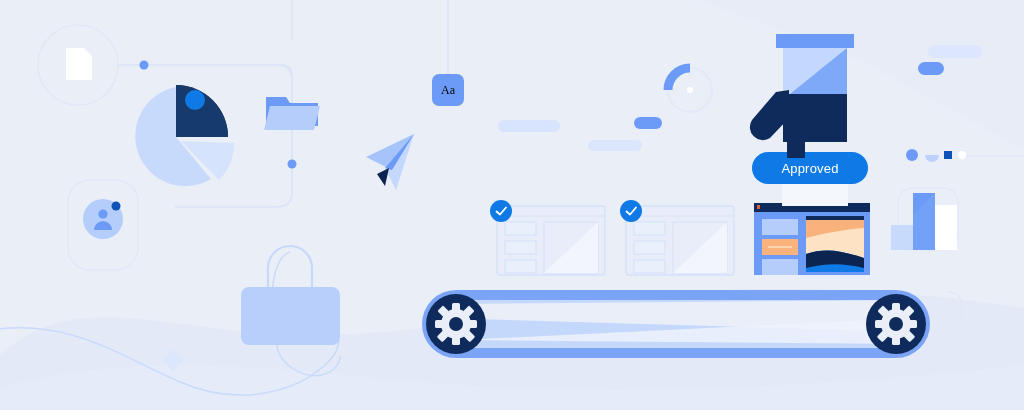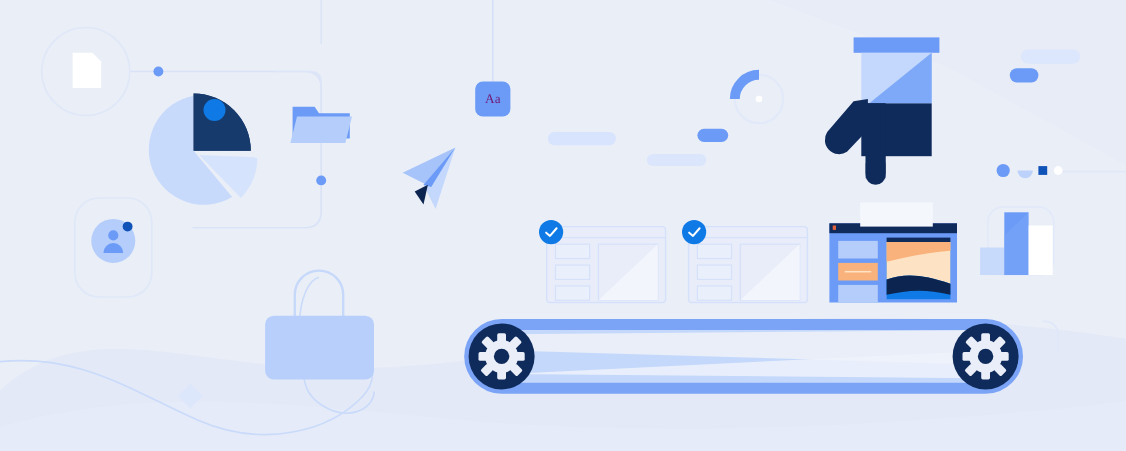--- a/index.html
+++ b/index.html
@@ -13,21 +13,21 @@
   .approved-label{
     position:absolute;left:752px;top:152px;width:116px;height:32px;
     border-radius:16px;background:#0f7ae5;
     display:flex;align-items:center;justify-content:center;
     color:#ffffff;font-size:13px;letter-spacing:.2px;
   }
   .aa-badge{
     position:absolute;left:432px;top:74px;width:32px;height:32px;
     border-radius:7px;background:#6b9bf7;
     display:flex;align-items:center;justify-content:center;
-    color:#701a75;font-size:12px;font-family:"Liberation Serif",serif;
+    color:#000000;font-size:12px;font-family:"Liberation Serif",serif;
   }
 </style>
 </head>
 <body>
 
 <div id="stage">
 
   <svg class="layer" viewBox="0 0 1024 410">
     <rect x="0" y="0" width="1024" height="410" fill="#eaeef7"></rect>
 
@@ -151,20 +151,23 @@
 
     <rect x="776" y="34" width="78" height="14" fill="#6b9bf7"></rect>
     <rect x="783" y="48" width="64" height="46" fill="#c3d8fc"></rect>
     <path fill="#7ea9f8" d="M847 48 L847 94 L790 94 Z"></path>
 
     <rect x="783" y="94" width="64" height="48" fill="#0f2b5b"></rect>
     <path fill="#0f2b5b" d="M789 90 L789 118 L770 138 A13 13 0 0 1 752 120 L776 92 Z"></path>
     <rect x="787" y="94" width="18" height="68" fill="#0f2b5b"></rect>
     <rect x="787" y="140" width="18" height="28" rx="9" fill="#0f2b5b"></rect>
   </svg>
+  <div class="approved-label">
+    <span>Approved</span>
+  </div>
   <svg class="layer" viewBox="0 0 1024 410" style="pointer-events:none">
     <rect x="787" y="94" width="18" height="64" fill="#0f2b5b"></rect>
     <rect x="782" y="184" width="66" height="22" fill="#f4f7fc"></rect>
   </svg>
 
   <div class="aa-badge">
     <span>Aa</span>
   </div>
 
   <svg class="layer" viewBox="0 0 1024 410">

